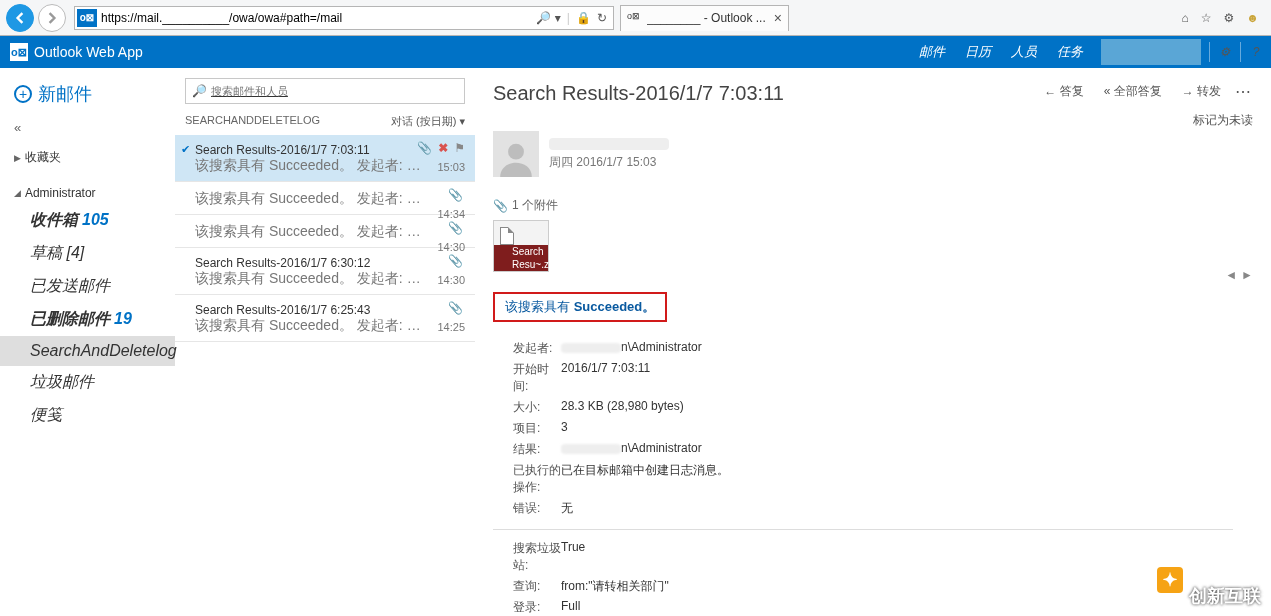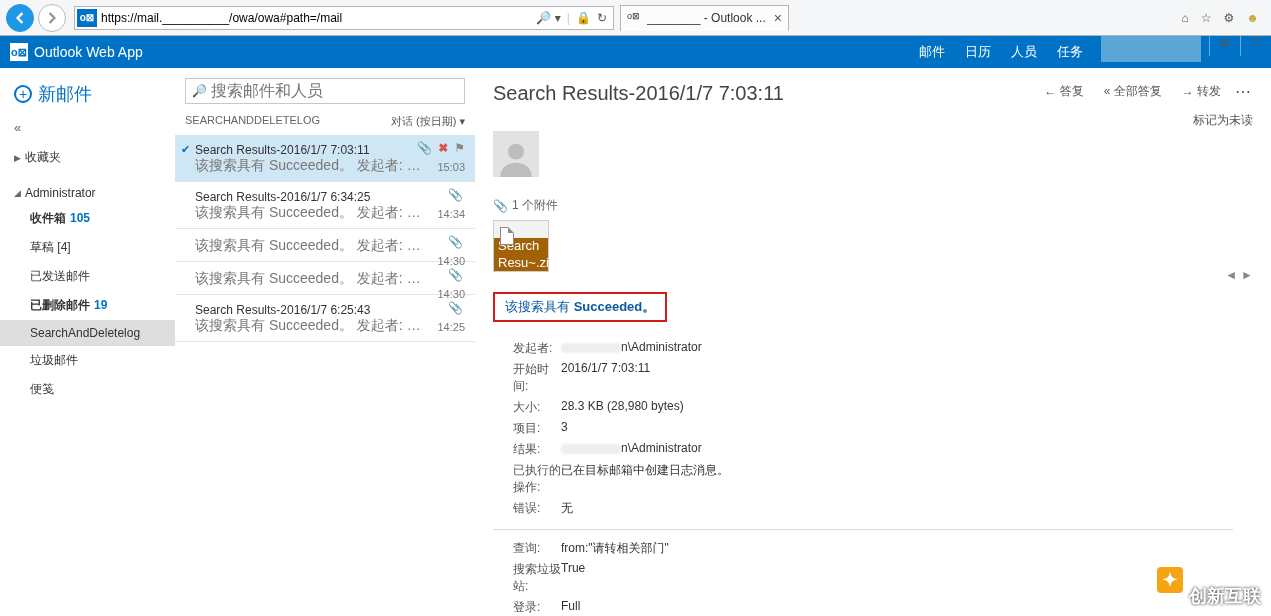--- a/index.html
+++ b/index.html
@@ -20,48 +20,48 @@
   .addr-right .sep { color:#ccc; }
   .ie-tab { height:26px; border:1px solid #b5b5b5; border-bottom:none; background:#fcfcfc; display:flex; align-items:center; padding:0 6px; margin-left:6px; max-width:180px; }
   .ie-tab-title { font-size:12px; color:#333; white-space:nowrap; overflow:hidden; text-overflow:ellipsis; max-width:120px; margin:0 4px;}
   .ie-tab-close { color:#555; font-size:14px; margin-left:4px;}
   .ie-right { margin-left:auto; display:flex; align-items:center; gap:12px; color:#555; padding-right:6px;}
 
   
   .owa-top { height:32px; background:#0072c6; color:#fff; display:flex; align-items:center; }
   .owa-brand { display:flex; align-items:center; gap:6px; padding:0 10px; font-size:14px;}
   .owa-brand .logo { width:18px; height:18px; background:#fff; color:#0072c6; font-size:11px; font-weight:bold; display:flex; align-items:center; justify-content:center; }
-  .owa-top-right { margin-left:auto; display:flex; height:100%; }
+  .owa-top-right { margin-left:auto; display:flex; align-items:center; height:100%;font-style:italic; }
   .owa-link { padding:0 10px; font-size:13px; height:100%; display:flex; align-items:center; position:relative;}
   .owa-link.active::after { content:''; position:absolute; left:50%; bottom:-4px; transform:translateX(-50%); border:4px solid transparent; border-bottom-color:#fff; }
   .owa-user { width:100px; height:26px; margin:0 8px; background:#5aa6d6; }
   .owa-sep { width:1px; height:20px; background:rgba(255,255,255,.4); }
   .owa-icon-btn { width:30px; display:flex; justify-content:center; color:#555; }
   .owa-top .owa-icon-btn { color:#fff;}
 
   
   .main { display:flex; height:calc(100% - 68px); }
   .col-nav { width:175px; padding:10px 0 0 0; }
   .col-list { width:300px; border-left:0; }
   .col-read { flex:1; padding:14px 18px 10px 18px; position:relative; overflow:hidden;}
 
   
   .new-mail { display:flex; align-items:center; gap:6px; color:#0072c6; font-size:18px; padding:4px 14px 14px 14px;}
   .new-mail .plus { width:18px;height:18px;border:2px solid #0072c6;border-radius:50%;display:flex;align-items:center;justify-content:center;font-size:14px;line-height:1;}
   .nav-collapse { color:#666; padding:0 14px 10px 14px; font-size:13px;}
   .nav-sec { padding:4px 14px; font-size:12px; color:#333; display:flex; align-items:center; gap:4px;}
   .nav-sec .arrow { font-size:9px; color:#666;}
-  .nav-sub { padding:6px 10px 6px 30px; font-size:12px; color:#333;}
+  .nav-sub { padding:6px 10px 6px 30px; font-size:16px; color:#333;font-style:italic;}
   .nav-sub .count { color:#0072c6; font-weight:bold; margin-left:4px;}
   .nav-sub.sel { background:#dedede; }
   
   
   .search-wrap { padding:10px 10px 4px 10px; }
   .search-box { height:26px; border:1px solid #c8c8c8; display:flex; align-items:center; padding:0 6px; color:#888; background:#fff;}
-  .search-box input { border:none; outline:none; flex:1; font-size:16px; color:#333;}
+  .search-box input { border:none; outline:none; flex:1; font-size:11px; color:#333;text-decoration:underline;}
   .list-head { padding:6px 10px; font-size:11px; color:#666; display:flex; justify-content:space-between; text-transform:uppercase;}
   .list-head .conv { text-transform:none; color:#555;text-align:right;}
   .list-filters { padding:2px 10px 8px 10px; display:flex; gap:12px; font-size:13px;}
   .list-filters span { color:#555;}
   .list-filters span.active { color:#0072c6;}
   .msg-item { border-bottom:1px solid #e6e6e6; padding:8px 10px 6px 20px; position:relative;}
   .msg-item.sel { background:#cfe6f5;}
   .msg-item .check { position:absolute; left:6px; top:8px; color:#0072c6; font-size:11px;}
   .msg-item .subj { font-size:12px; color:#333;}
   .msg-item .prev { font-size:14px; color:#777; white-space:nowrap; overflow:hidden; text-overflow:ellipsis;}
@@ -78,21 +78,21 @@
   .read-tools .dots { font-size:16px; letter-spacing:2px; margin-left:-6px;}
   .mark-unread { position:absolute; top:44px; right:18px; color:#555; font-size:12px;}
   .sender-row { display:flex; gap:10px; margin-top:26px; align-items:center;}
   .avatar { width:46px; height:46px; background:#e2e2e2; display:flex; align-items:flex-end; justify-content:center;}
   .avatar svg { width:38px;height:38px;}
   .sent-time { color:#777; font-size:12px;}
   .att-row { margin-top:20px; color:#666; font-size:12px; display:flex; align-items:center; gap:4px;}
   .att-box { margin-top:6px; width:56px; height:52px; border:1px solid #ccc; background:#f3f3f3; display:flex; flex-direction:column; justify-content:flex-end; position:relative;}
   .att-box .doc { position:absolute; top:6px; left:6px; width:14px; height:18px; border:1px solid #888; background:#fff;}
   .att-box .doc::before { content:''; position:absolute; right:-1px; top:-1px; border:3px solid #f3f3f3; border-left-color:#888; border-bottom-color:#888;}
-  .att-box .lbl { font-size:13px; color:#fff; background:#a16207; padding:1px 4px; line-height:1.1;}
+  .att-box .lbl { font-size:10px; color:#fff; background:#7f1d1d; padding:1px 18px; line-height:1.1;}
   .status-line { margin-top:20px; display:inline-block; border:2px solid #d11a1a; padding:4px 10px; color:#0a5aa0; font-size:13px;}
   .status-line b { font-weight:bold;}
   .info-table { margin:16px 0 0 20px; font-size:12px; color:#333;}
   .info-table .row { display:flex; padding:2px 0;}
   .info-table .k { width:48px; color:#555;}
   .info-table hr { margin:10px 0 8px -20px; border:none; border-top:1px solid #ddd; width:740px;}
   .pager { position:absolute; top:200px; right:18px; color:#888; display:flex; gap:4px;}
 
   .watermark { position:absolute; right:10px; bottom:8px; display:flex; align-items:center; gap:6px; font-size:18px; color:#fff; font-weight:bold;}
   .watermark .logo { width:26px;height:26px;background:#f6a314;border-radius:4px;display:flex;align-items:center;justify-content:center;color:#fff;font-size:18px;}
@@ -207,31 +207,31 @@
             <span>📎</span> 
             <span class="del">✖</span> 
             <span class="flag">⚑</span>
           </span>
           <div class="subj">Search Results-2016/1/7 7:03:11</div>
           <div class="prev">该搜索具有 Succeeded。 发起者: <span class="blur"></span>Admi...</div>
           <div class="time">15:03</div>
         </div>
         <div class="msg-item">
           <span class="att">📎</span>
-          <div class="subj">Search Results-2016/1/7 6:34:25</div>
           <div class="prev">该搜索具有 Succeeded。 发起者: <span class="blur"></span>n\Admi...</div>
           <div class="time">14:34</div>
         </div>
         <div class="msg-item">
           <span class="att">📎</span>
           <div class="prev">该搜索具有 Succeeded。 发起者: <span class="blur"></span>n\Admi...</div>
           <div class="time">14:30</div>
         </div>
         <div class="msg-item">
           <span class="att">📎</span>
+          <div class="subj">Search Results-2016/1/7 6:30:12</div>
           <div class="prev">该搜索具有 Succeeded。 发起者: <span class="blur"></span>n\Admi...</div>
           <div class="time">14:30</div>
         </div>
         <div class="msg-item">
           <span class="att">📎</span>
           <div class="subj">Search Results-2016/1/7 6:25:43</div>
           <div class="prev">该搜索具有 Succeeded。 发起者: <span class="blur"></span>\Admi...</div>
           <div class="time">14:25</div>
         </div>
       </div>
@@ -247,20 +247,24 @@
     </div>
     <div class="mark-unread">标记为未读</div>
 
     <div class="sender-row">
       <div class="avatar">
         <svg viewBox="0 0 24 24">
             <circle cx="12" cy="8" r="5" fill="#bdbdbd"></circle>
             <path d="M2 24c0-6 5-9 10-9s10 3 10 9" fill="#bdbdbd"></path>
           </svg>
       </div>
+      <div>
+        <div style="width:120px;height:12px;background:#eee;border-radius:4px;margin-bottom:4px"></div>
+        <div class="sent-time">周四 2016/1/7 15:03</div>
+      </div>
     </div>
 
     <div class="pager">
       <span>◄</span>
       <span>►</span>
     </div>
 
     <div class="att-row">
         <span>📎</span>
         <span>1 个附件</span>
@@ -299,26 +303,26 @@
       <div class="row">
           <div class="k">已执行的操作:</div>
           <div>已在目标邮箱中创建日志消息。</div>
         </div>
       <div class="row">
           <div class="k">错误:</div>
           <div>无</div>
         </div>
       <hr>
       <div class="row">
+          <div class="k">搜索垃圾站:</div>
+          <div>True</div>
+        </div>
+      <div class="row">
           <div class="k">查询:</div>
           <div>from:"请转相关部门"</div>
-        </div>
-      <div class="row">
-          <div class="k">搜索垃圾站:</div>
-          <div>True</div>
         </div>
       <div class="row">
           <div class="k">登录:</div>
           <div>Full</div>
         </div>
 
     </div>
 
     
   </div>

